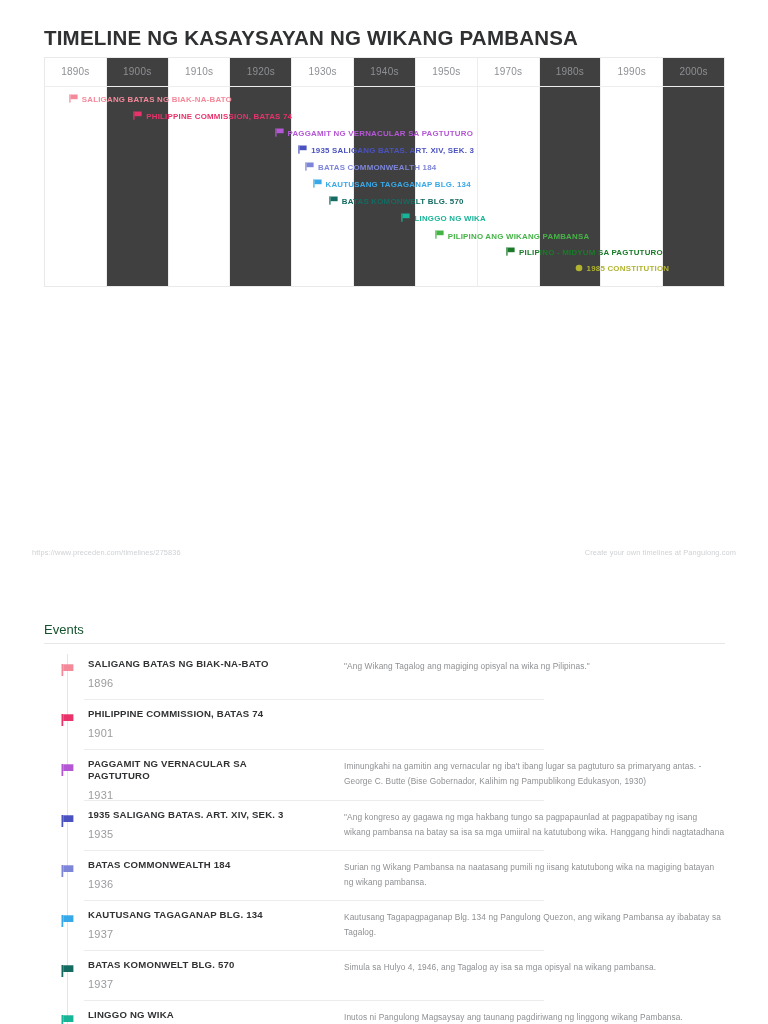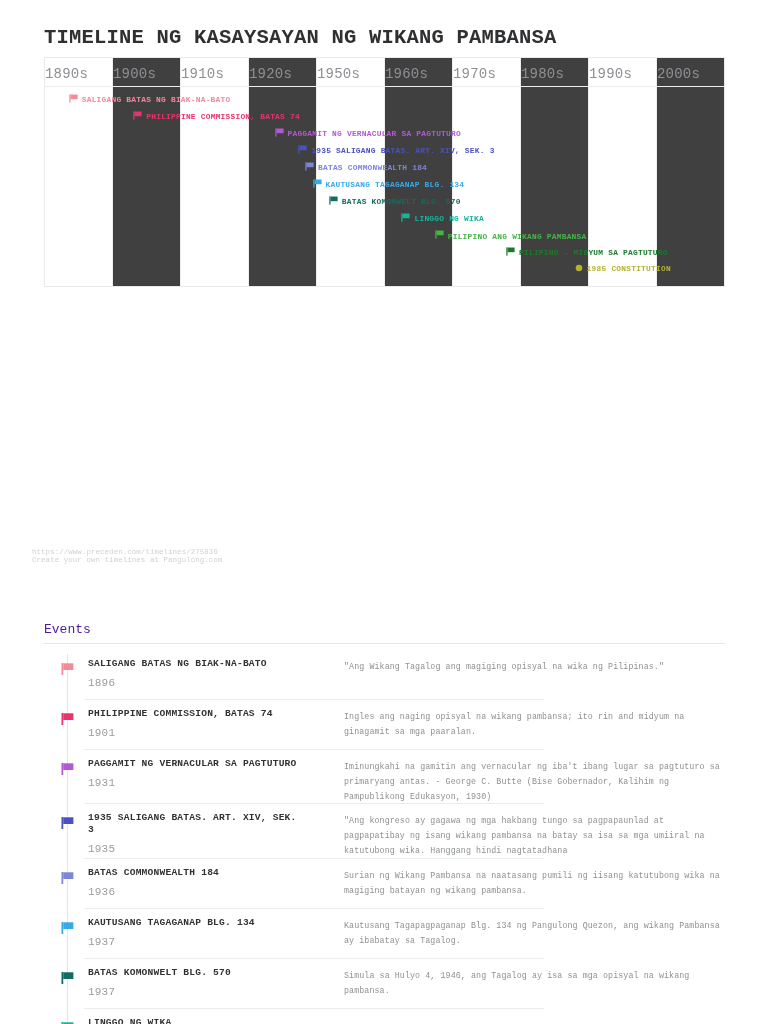--- a/index.html
+++ b/index.html
@@ -5,21 +5,21 @@
 <style>
   * { box-sizing: border-box; }
   html, body {
     margin: 0; padding: 0;
     width: 768px; height: 1024px;
     background: #ffffff;
     font-family: "Liberation Sans", sans-serif;
     overflow: hidden;
   }
 
-  .page { position: relative; width: 768px; height: 1024px; background:#fff;font-family:Liberation Mono, monospace; }
+  .page { position: relative; width: 768px; height: 1024px; background:#fff; }
 
   
   .title {
     position: absolute;
     left: 44px; top: 26px;
     font-size: 20.5px;
     font-weight: bold;
     letter-spacing: 0.2px;
     color: #2f3032;
   }
@@ -36,22 +36,22 @@
   .tl-col {
     flex: 1 1 0;
     border-right: 1px solid #ededee;
     position: relative;
   }
   .tl-col:last-child { border-right: none; }
   .tl-col.shaded { background: #404040; }
   .tl-col-label {
     position: absolute;
     top: 8px; left: 0; right: 0;
-    text-align: left;
-    font-size: 14px;
+    text-align: center;
+    font-size: 10px;
     color: #8d8f93;
     letter-spacing: 0.2px;
   }
   .tl-head-rule {
     position: absolute;
     left: 0; right: 0; top: 28px;
     height: 1px; background: #ededee;
   }
 
   .tl-events { position: absolute; inset: 0; }
@@ -67,30 +67,29 @@
   .tl-ev .mk { flex: 0 0 auto; margin-right: 4px; display:block; }
   .tl-ev .lbl { line-height: 1; }
 
   
   .foot {
     position: absolute;
     left: 32px; right: 32px; top: 548px;
     display: flex; justify-content: space-between;
     font-size: 7.4px;
     color: #cfd1d4;
-    flex-direction: column;
   }
   .foot span { letter-spacing: .1px; }
 
   
   .events-head {
     position: absolute;
     left: 44px; top: 622px;
     font-size: 13px;
-    color: #4c1d95;
+    color: #14532d;
   }
   .events-rule {
     position: absolute;
     left: 44px; top: 643px; width: 681px;
     height: 1px; background: #e6e7e8;
   }
   .events-list {
     position: absolute;
     left: 44px; top: 650px; width: 681px;
   }
@@ -159,24 +158,27 @@
         <div class="tl-col shaded">
           <div class="tl-col-label">1900s</div>
         </div>
         <div class="tl-col">
           <div class="tl-col-label">1910s</div>
         </div>
         <div class="tl-col shaded">
           <div class="tl-col-label">1920s</div>
         </div>
         <div class="tl-col">
+          <div class="tl-col-label">1930s</div>
+        </div>
+        <div class="tl-col shaded">
+          <div class="tl-col-label">1940s</div>
+        </div>
+        <div class="tl-col">
           <div class="tl-col-label">1950s</div>
-        </div>
-        <div class="tl-col shaded">
-          <div class="tl-col-label">1960s</div>
         </div>
         <div class="tl-col">
           <div class="tl-col-label">1970s</div>
         </div>
         <div class="tl-col shaded">
           <div class="tl-col-label">1980s</div>
         </div>
         <div class="tl-col">
           <div class="tl-col-label">1990s</div>
         </div>
@@ -289,21 +291,20 @@
         </div>
         <div class="ev-row">
           <div class="ev-marker"><svg width="13" height="12" viewBox="0 0 14 13">
               <rect x="0.5" y="0" width="1.9" height="13" fill="#e8336b"></rect>
               <path d="M2.4 0.3 H13.4 V7.6 H2.4 Z" fill="#e8336b"></path>
             </svg></div>
           <div class="ev-left">
             <div class="ev-title">PHILIPPINE COMMISSION, BATAS 74</div>
             <div class="ev-year">1901</div>
           </div>
-          <div class="ev-desc">Ingles ang naging opisyal na wikang pambansa; ito rin and midyum na ginagamit sa mga paaralan.</div>
           <div class="divider"></div>
         </div>
         <div class="ev-row">
           <div class="ev-marker"><svg width="13" height="12" viewBox="0 0 14 13">
               <rect x="0.5" y="0" width="1.9" height="13" fill="#b457d4"></rect>
               <path d="M2.4 0.3 H13.4 V7.6 H2.4 Z" fill="#b457d4"></path>
             </svg></div>
           <div class="ev-left">
             <div class="ev-title">PAGGAMIT NG VERNACULAR SA PAGTUTURO</div>
             <div class="ev-year">1931</div>
@@ -360,17 +361,18 @@
           <div class="divider"></div>
         </div>
         <div class="ev-row">
           <div class="ev-marker"><svg width="13" height="12" viewBox="0 0 14 13">
               <rect x="0.5" y="0" width="1.9" height="13" fill="#18b498"></rect>
               <path d="M2.4 0.3 H13.4 V7.6 H2.4 Z" fill="#18b498"></path>
             </svg></div>
           <div class="ev-left">
             <div class="ev-title">LINGGO NG WIKA</div>
           </div>
+          <div class="ev-desc">Inutos ni Pangulong Magsaysay ang taunang pagdiriwang ng linggong wikang Pambansa.</div>
         </div>
       </div>
   </div>
 
 </div>
 
 </body></html>

